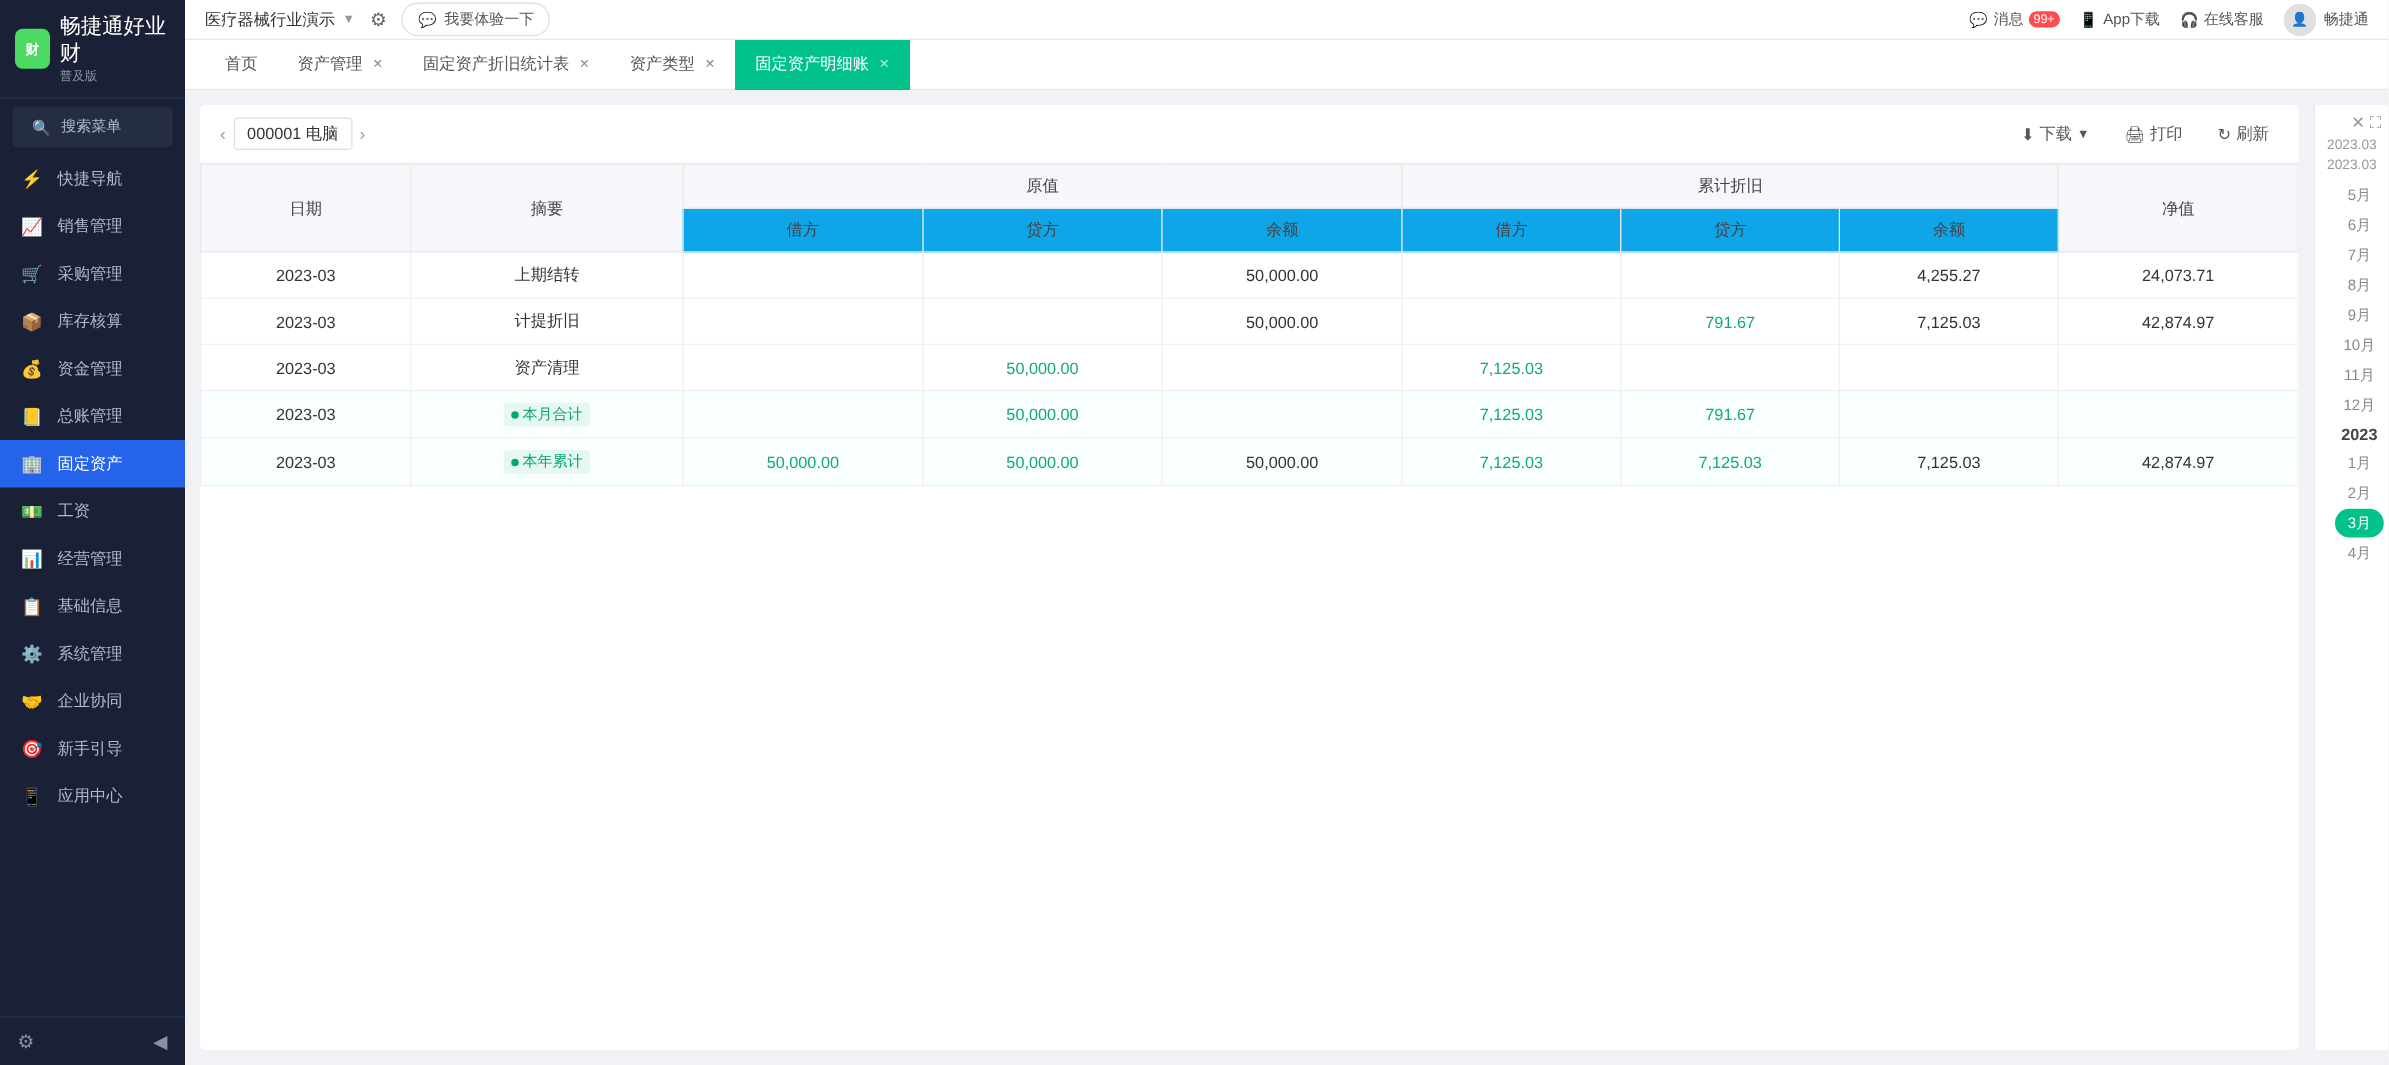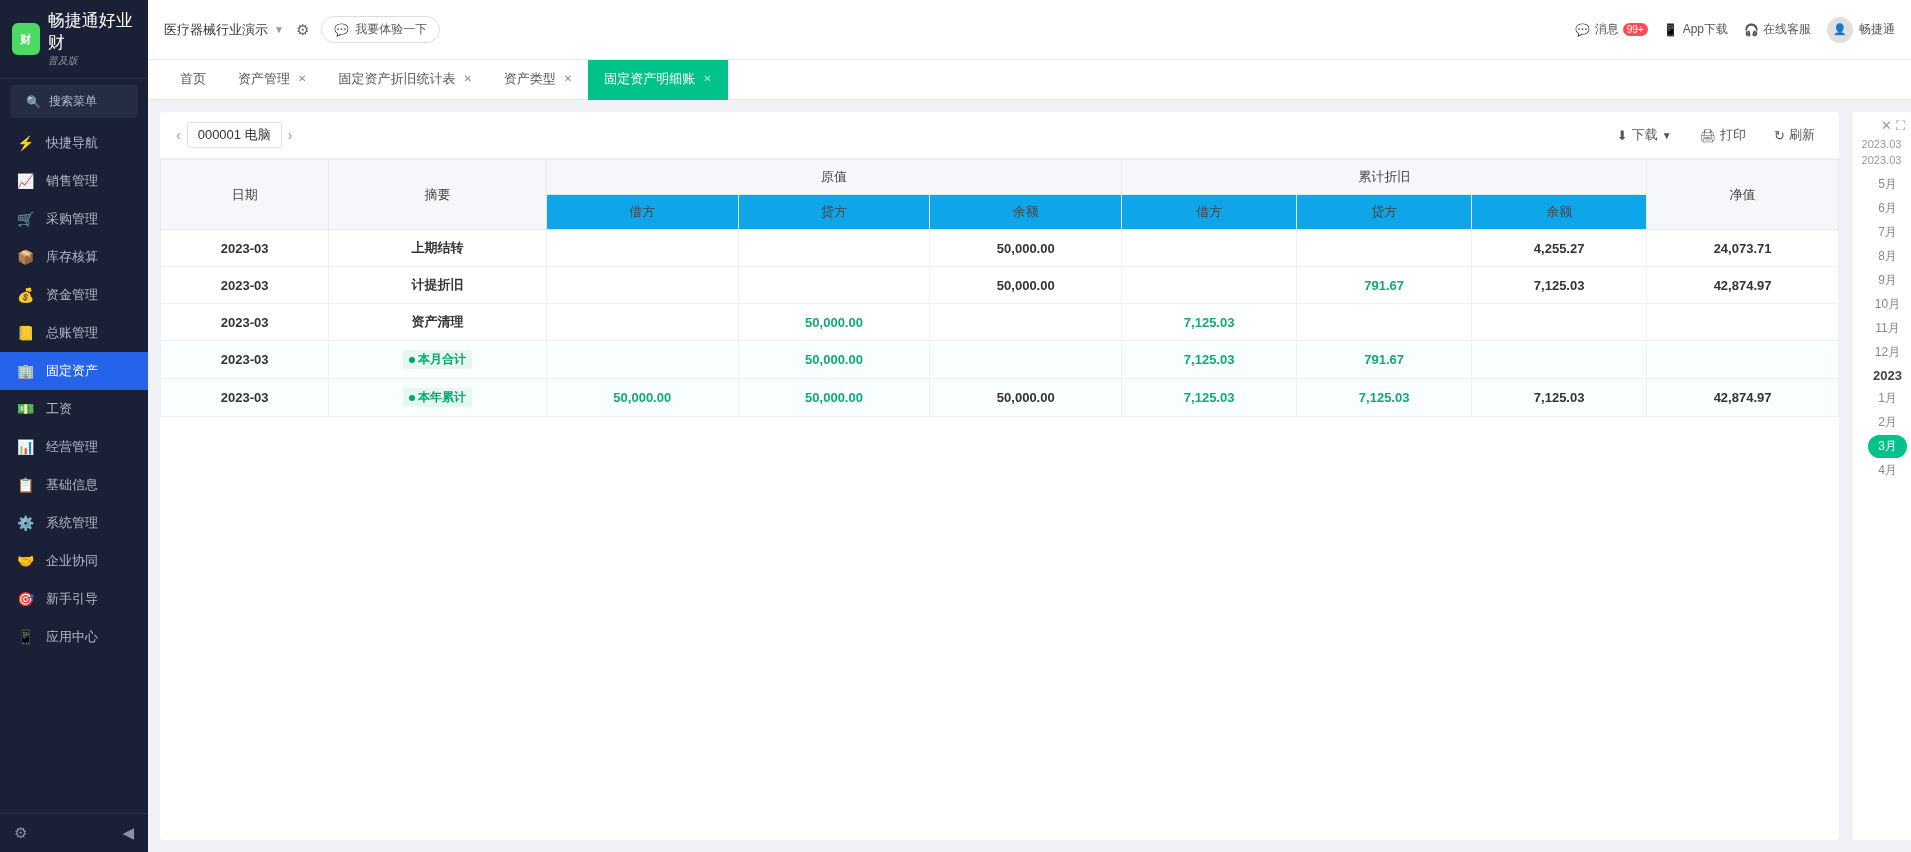--- a/index.html
+++ b/index.html
@@ -24,21 +24,21 @@
       border-bottom: 1px solid #2a3250;
     }
     .sidebar-logo-icon {
       width: 32px; height: 32px;
       background: #4cd964;
       border-radius: 6px;
       display: flex; align-items: center; justify-content: center;
       color: white; font-size: 11px; font-weight: bold;
     }
     .sidebar-logo-text { font-size: 17px; color: #fff; line-height: 1.3; }
-    .sidebar-logo-sub { font-size: 10px; color: #8892a4; font-style: italic; }
+    .sidebar-logo-sub { font-size: 10px; color: #8892a4; }
     .sidebar-scroll { flex: 1; overflow-y: auto; }
     .sidebar-scroll::-webkit-scrollbar { width: 4px; }
     .sidebar-scroll::-webkit-scrollbar-thumb { background: #2a3250; }
     .sidebar-item {
       display: flex; align-items: center; gap: 10px;
       padding: 10px 16px;
       cursor: pointer;
       color: #b0bac8;
       font-size: 13px;
       transition: background 0.2s;
@@ -67,21 +67,21 @@
       flex: 1;
       display: flex;
       flex-direction: column;
       background: #f0f2f5;
       overflow: hidden;
     }
 
     
     .topbar {
       background: #fff;
-      height: 60px;
+      height: 32px;
       display: flex;
       align-items: center;
       padding: 0 16px;
       border-bottom: 1px solid #e8e8e8;
       gap: 12px;
     }
     .topbar-title {
       display: flex; align-items: center; gap: 6px;
       font-size: 13px; color: #333;
     }
@@ -216,21 +216,20 @@
       white-space: nowrap;
     }
     thead tr.sub-header th {
       background: #0ea5e9;
     }
     tbody tr td {
       padding: 9px 12px;
       text-align: center;
       border: 1px solid #f0f0f0;
       color: #333;
-      font-weight: bold;
     }
     tbody tr.summary-row td { background: #f9fffe; }
     .green-badge {
       display: inline-flex; align-items: center; gap: 3px;
       background: #e6f7f0; color: #00a870; font-size: 12px;
       padding: 1px 6px; border-radius: 3px;
     }
     .green-badge-dot { width: 6px; height: 6px; background: #00a870; border-radius: 50%; display: inline-block; }
 
     

